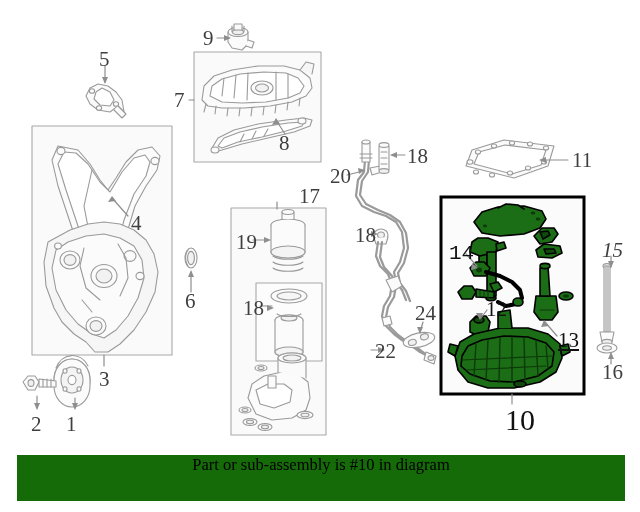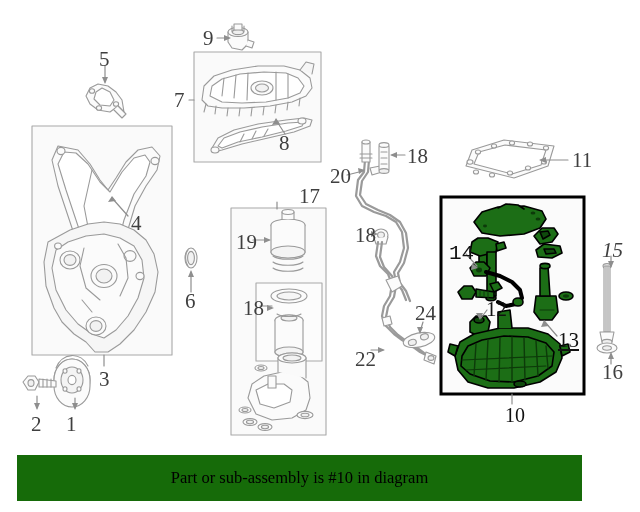--- a/index.html
+++ b/index.html
@@ -2,23 +2,23 @@
 <html><head>
 <meta charset="utf-8">
 <style>
   html,body{margin:0;padding:0;background:#ffffff;}
   body{width:640px;height:512px;position:relative;overflow:hidden;
        font-family:"Liberation Serif",serif;}
   #diagram{position:absolute;left:0;top:0;width:640px;height:512px;}
   .lbl{position:absolute;font-family:"Liberation Serif",serif;
        font-size:21px;color:#3f3f3f;line-height:1;}
   .lbl.dark{color:#111111;}
-  #banner{position:absolute;left:17px;top:455px;width:565px;height:46px;
+  #banner{position:absolute;left:17px;top:455px;width:608px;height:46px;
           background:#166b09;display:flex;flex-direction:column;
-          align-items:center;justify-content:center;}
+          align-items:center;}
   #banner div{font-family:"Liberation Serif",serif;font-size:16.5px;
               color:#000000;line-height:1.25;white-space:nowrap;}
 </style>
 </head>
 <body>
 
 <svg id="diagram" viewBox="0 0 640 512" xmlns="http://www.w3.org/2000/svg">
 
   <rect x="0" y="0" width="640" height="512" fill="#ffffff"></rect>
 
@@ -397,31 +397,31 @@
 
 <div class="lbl" style="left:66px;top:414px;">1</div>
 <div class="lbl" style="left:31px;top:414px;">2</div>
 <div class="lbl" style="left:99px;top:369px;">3</div>
 <div class="lbl" style="left:131px;top:213px;">4</div>
 <div class="lbl" style="left:99px;top:49px;">5</div>
 <div class="lbl" style="left:185px;top:291px;">6</div>
 <div class="lbl" style="left:174px;top:90px;">7</div>
 <div class="lbl" style="left:279px;top:133px;">8</div>
 <div class="lbl" style="left:203px;top:28px;">9</div>
-<div class="lbl dark" style="left:505px;top:405px;font-size:20px;">10</div>
+<div class="lbl dark" style="left:505px;top:405px;font-size:30px;">10</div>
 <div class="lbl" style="left:572px;top:150px;">11</div>
 <div class="lbl dark" style="left:486px;top:299px;">12</div>
 <div class="lbl dark" style="left:558px;top:330px;text-decoration:underline;">13</div>
 <div class="lbl dark" style="left:449px;top:243px;font-family:Liberation Mono, monospace;">14</div>
 <div class="lbl" style="left:602px;top:240px;font-style:italic;">15</div>
 <div class="lbl" style="left:602px;top:362px;">16</div>
 <div class="lbl" style="left:267px;top:186px;margin-left:32px;">17</div>
 <div class="lbl" style="left:243px;top:298px;">18</div>
 <div class="lbl" style="left:236px;top:232px;">19</div>
 <div class="lbl" style="left:330px;top:166px;">20</div>
 <div class="lbl" style="left:407px;top:146px;">18</div>
-<div class="lbl" style="left:355px;top:341px;margin-top:8px;">22</div>
+<div class="lbl" style="left:375px;top:341px;">22</div>
 <div class="lbl" style="left:355px;top:225px;">18</div>
 <div class="lbl" style="left:415px;top:303px;">24</div>
 
 <div id="banner">
   <div>Part or sub-assembly is #10 in diagram</div>
 </div>
 
 </body></html>

